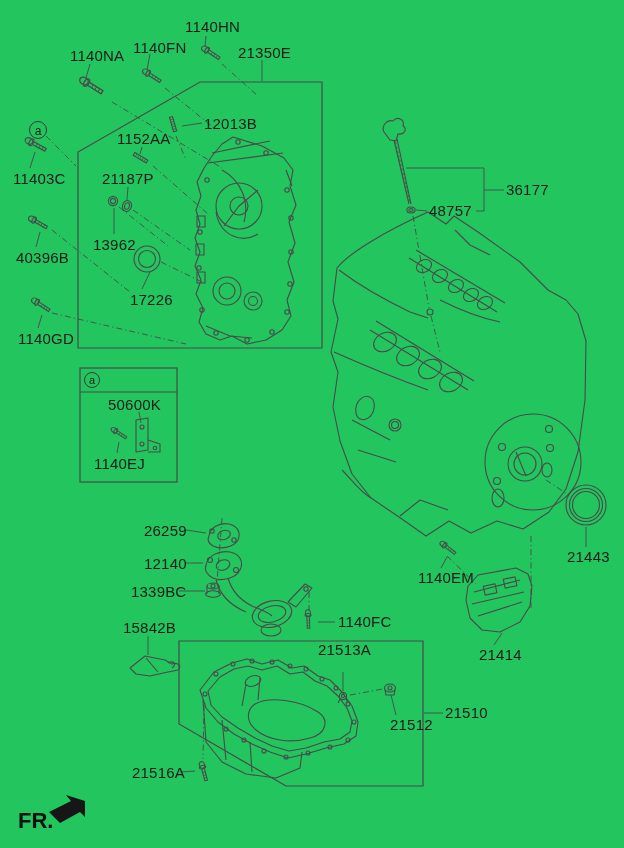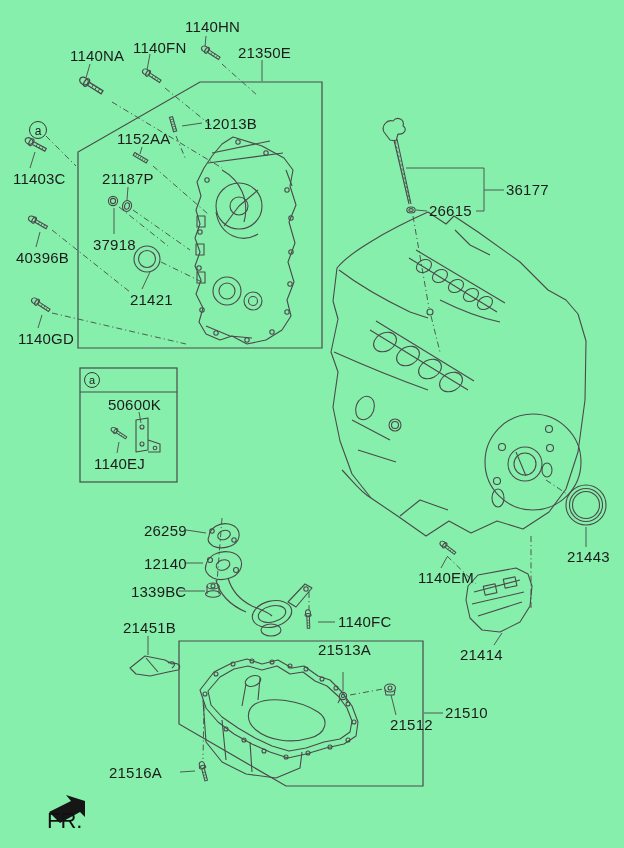--- a/index.html
+++ b/index.html
@@ -1,24 +1,24 @@
 <!DOCTYPE html>
 <html><head>
 <meta charset="utf-8">
 <style>
   html,body{margin:0;padding:0;background:#ffffff;}
-  #stage{position:relative;width:624px;height:848px;background:#86efac;overflow:hidden;
+  #stage{position:relative;width:624px;height:848px;background:#22c55e;overflow:hidden;
          font-family:"Liberation Sans", sans-serif;}
   #art{position:absolute;left:0;top:0;}
   .lbl{position:absolute;font-size:15px;line-height:16px;color:#1c1c1c;
        letter-spacing:.2px;white-space:nowrap;}
   .marker{position:absolute;width:18px;height:18px;border:1.4px solid #3a3a3a;border-radius:50%;
           font-size:12px;line-height:18px;text-align:center;color:#1c1c1c;box-sizing:border-box;}
   .marker.small{width:16px;height:16px;line-height:15px;font-size:11px;}
-  #fr{position:absolute;font-weight:normal;font-size:22px;color:#111;margin-left:29px;}
+  #fr{position:absolute;font-weight:bold;font-size:22px;color:#111;}
 </style>
 </head>
 <body>
 
 <div id="stage">
 
 <svg id="art" width="624" height="848" viewBox="0 0 624 848">
   <defs>
     <g id="bolt" stroke="#4a4a4a" fill="none">
       <ellipse cx="0" cy="0" rx="3.6" ry="2.8"></ellipse>
@@ -293,38 +293,38 @@
 </svg>
 
   <span class="lbl" style="left:185px;top:19px">1140HN</span>
   <span class="lbl" style="left:70px;top:48px">1140NA</span>
   <span class="lbl" style="left:133px;top:40px">1140FN</span>
   <span class="lbl" style="left:238px;top:45px">21350E</span>
   <span class="lbl" style="left:204px;top:116px">12013B</span>
   <span class="lbl" style="left:117px;top:131px">1152AA</span>
   <span class="lbl" style="left:13px;top:171px">11403C</span>
   <span class="lbl" style="left:102px;top:171px">21187P</span>
-  <span class="lbl" style="left:93px;top:237px">37918</span>
+  <span class="lbl" style="left:93px;top:237px">13962</span>
   <span class="lbl" style="left:16px;top:250px">40396B</span>
-  <span class="lbl" style="left:130px;top:292px">21421</span>
+  <span class="lbl" style="left:130px;top:292px">17226</span>
   <span class="lbl" style="left:18px;top:331px">1140GD</span>
   <span class="lbl" style="left:108px;top:397px">50600K</span>
   <span class="lbl" style="left:94px;top:456px">1140EJ</span>
   <span class="lbl" style="left:506px;top:182px">36177</span>
-  <span class="lbl" style="left:429px;top:203px">26615</span>
+  <span class="lbl" style="left:429px;top:203px">48757</span>
   <span class="lbl" style="left:144px;top:523px">26259</span>
   <span class="lbl" style="left:144px;top:556px">12140</span>
   <span class="lbl" style="left:131px;top:584px">1339BC</span>
-  <span class="lbl" style="left:123px;top:620px">21451B</span>
+  <span class="lbl" style="left:123px;top:620px">15842B</span>
   <span class="lbl" style="left:338px;top:614px">1140FC</span>
   <span class="lbl" style="left:418px;top:570px">1140EM</span>
   <span class="lbl" style="left:567px;top:549px">21443</span>
-  <span class="lbl" style="left:460px;top:647px">21414</span>
+  <span class="lbl" style="left:479px;top:647px">21414</span>
   <span class="lbl" style="left:318px;top:642px">21513A</span>
   <span class="lbl" style="left:390px;top:717px">21512</span>
   <span class="lbl" style="left:445px;top:705px">21510</span>
-  <span class="lbl" style="left:109px;top:765px">21516A</span>
+  <span class="lbl" style="left:132px;top:765px">21516A</span>
 
   <span class="marker" style="left:29px;top:121px">a</span>
   <span class="marker small" style="left:84px;top:372px">a</span>
 
   <span id="fr" style="left:18px;top:808px">FR.</span>
 </div>
 
 </body></html>

